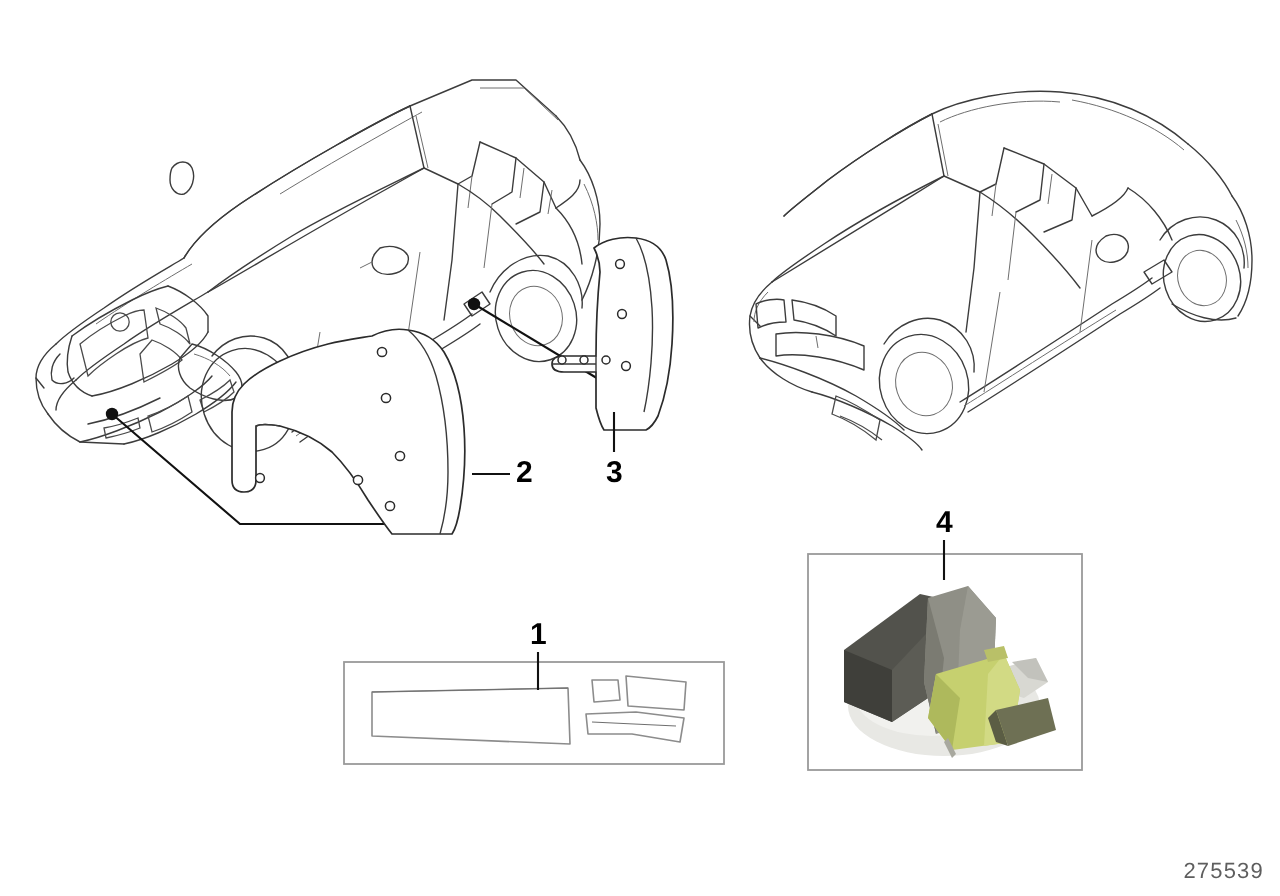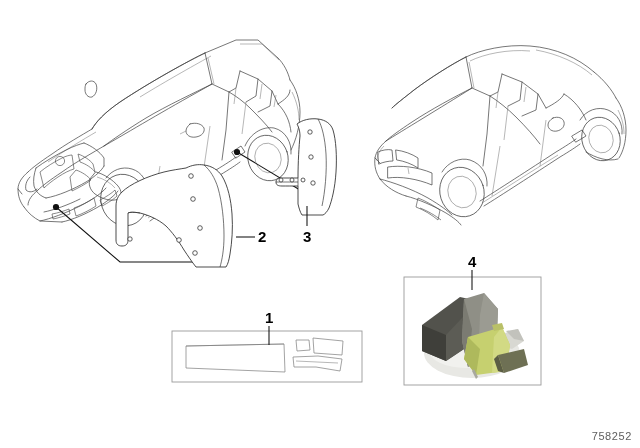--- a/index.html
+++ b/index.html
@@ -280,15 +280,15 @@
       <path d="M66 92 L70 100 L72 98 L68 90 Z" fill="#a8a89e"></path>
       <path d="M86 46 L96 44 L98 50 L88 52 Z" fill="#b9c068"></path>
     </svg>
   </div>
 
   <div class="callout" style="left:265px;top:310px;">1</div>
   <div class="callout" style="left:258px;top:229px;">2</div>
   <div class="callout" style="left:303px;top:229px;">3</div>
   <div class="callout" style="left:468px;top:254px;">4</div>
 
-  <div id="partnum">758252</div>
+  <div id="partnum">275539</div>
 
 </div>
 
 </body></html>

